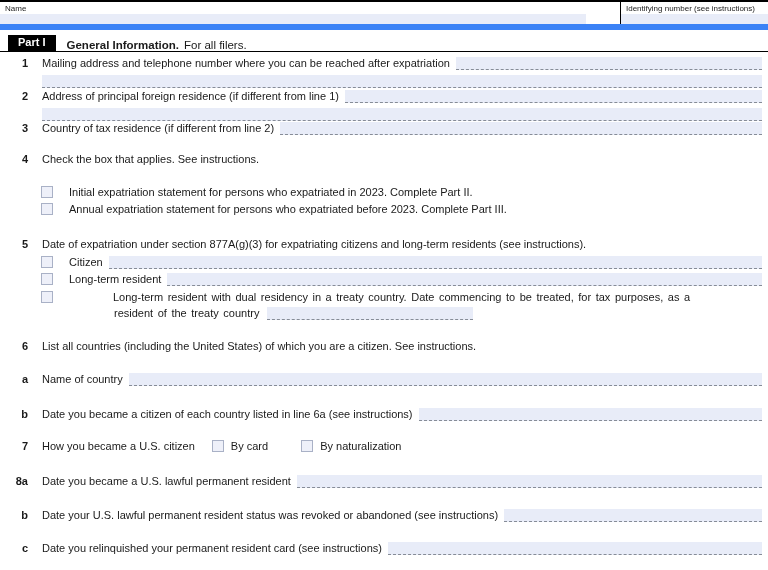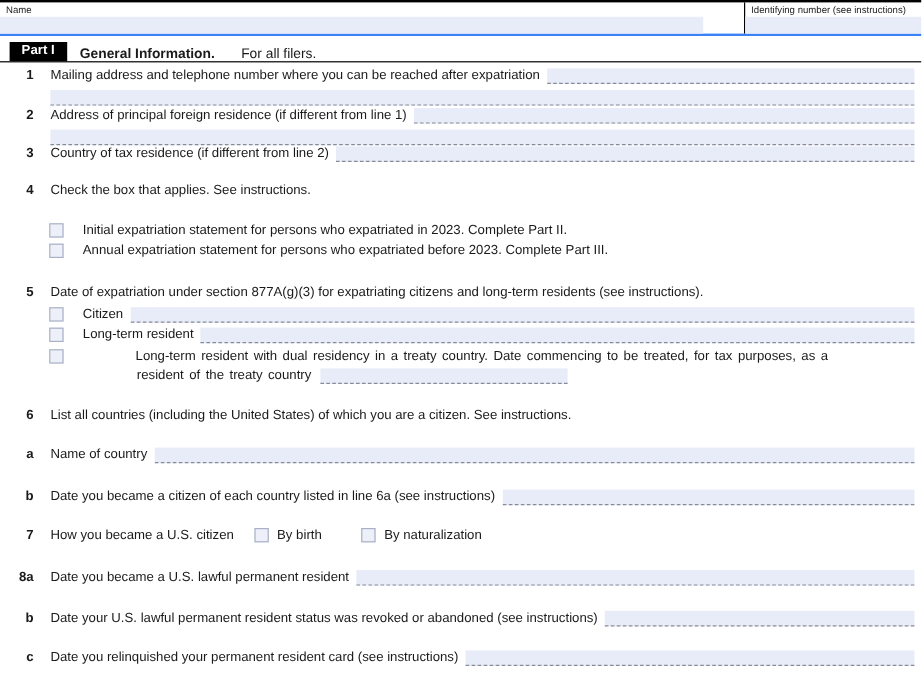--- a/index.html
+++ b/index.html
@@ -2,30 +2,30 @@
 <html style="--field-bg: #e8ecf8; --field-dash: #868c97; --checkbox-bg: #eef0f9; --checkbox-border: #a9b1c6; --badge-bg: #000000; --badge-text: #ffffff;"><head>
 <meta charset="utf-8">
 <style>
   html,body{margin:0;padding:0;background:#fff;}
   .page{
     position:relative;width:768px;height:570px;background:#ffffff;
     font-family:"Liberation Sans","DejaVu Sans",sans-serif;
     font-size:11px;color:#1a1a1a;overflow:hidden;
   }
   .top-border{position:absolute;left:0;top:0;width:100%;height:2px;background:#000;}
-  .header-row{position:absolute;left:0;top:2px;width:100%;height:28px;border-bottom:2px solid #3b82f6;display:flex;box-sizing:border-box;}
+  .header-row{position:absolute;left:0;top:2px;width:100%;height:28px;border-bottom:6px solid #3b82f6;display:flex;box-sizing:border-box;}
   .hcell{display:flex;flex-direction:column;box-sizing:border-box;}
   .name-cell{flex:1;}
   .id-cell{width:148px;border-left:1px solid #000;margin-left:34px;}
   .hlabel{font-size:8px;line-height:9px;padding:2px 0 1px 5px;color:#222;white-space:nowrap;}
   .hfill{flex:1;background:var(--field-bg,#e8ecf8);}
   .part-bar{position:absolute;left:0;top:32px;width:100%;height:20px;border-bottom:1px solid #000;display:flex;align-items:flex-end;box-sizing:border-box;}
   .part-box{background:var(--badge-bg,#000);color:var(--badge-text,#fff);font-weight:bold;font-size:11px;line-height:11px;padding:2px 10px 3px;margin-left:8px;}
   .part-title{font-weight:bold;font-size:11.5px;margin-left:11px;}
-  .part-sub{margin-left:22px;font-size:11.5px;}
+  .part-sub{margin-left:5px;font-size:11.5px;}
   .row{position:absolute;left:0;right:6px;height:15px;display:flex;align-items:flex-end;}
   .num{width:28px;flex-shrink:0;text-align:right;font-weight:bold;line-height:13px;}
   .lbl{margin-left:14px;white-space:nowrap;line-height:13px;}
   .fill{flex:1;height:13px;margin-left:6px;background:var(--field-bg,#e8ecf8);border-bottom:1px dashed var(--field-dash,#868c97);box-sizing:border-box;}
   .fill-fixed{flex:none;}
   .cb{width:10px;height:10px;flex-shrink:0;margin-left:13px;margin-bottom:1px;background:var(--checkbox-bg,#eef0f9);border:1px solid var(--checkbox-border,#a9b1c6);box-sizing:content-box;}
   .cb-lbl{margin-left:16px;}
   .spread{word-spacing:1.5px;padding-left:44px;}
 </style>
 </head>
@@ -132,21 +132,21 @@
   <div class="row" style="top:406px">
     <span class="num">b</span>
     <span class="lbl">Date you became a citizen of each country listed in line 6a (see instructions)</span>
     <div class="fill"></div>
   </div>
 
   <div class="row" style="top:438px">
     <span class="num">7</span>
     <span class="lbl">How you became a U.S. citizen</span>
     <span class="cb" style="margin-left:17px"></span>
-    <span class="lbl cb-lbl" style="margin-left:7px">By birth</span>
+    <span class="lbl cb-lbl" style="margin-left:7px">By card</span>
     <span class="cb" style="margin-left:33px"></span>
     <span class="lbl cb-lbl" style="margin-left:7px">By naturalization</span>
   </div>
 
   <div class="row" style="top:473px">
     <span class="num">8a</span>
     <span class="lbl">Date you became a U.S. lawful permanent resident</span>
     <div class="fill"></div>
   </div>
   <div class="row" style="top:507px">

